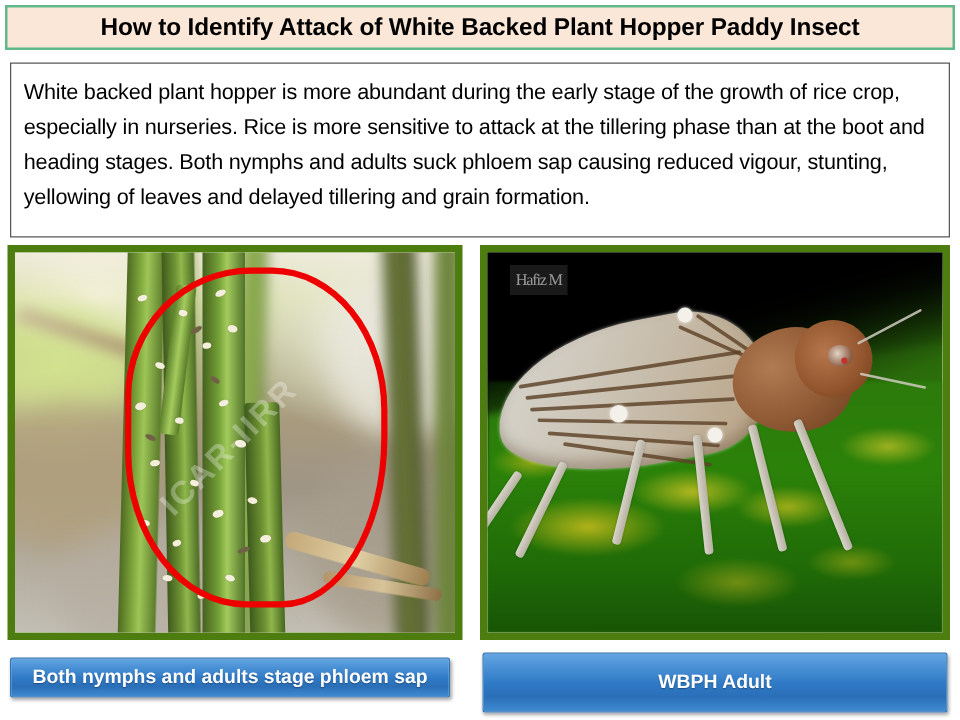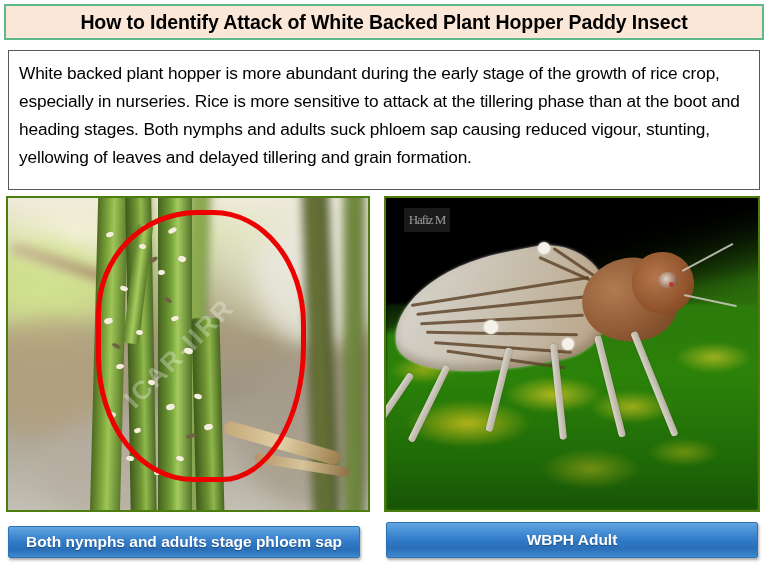--- a/index.html
+++ b/index.html
@@ -54,21 +54,21 @@
     line-height: 28px;
     color: #000000;
     margin: 0;
     letter-spacing: -0.15px;
   }
 
   
   .photo {
     position: absolute;
     box-sizing: border-box;
-    border: 2px solid #4d7c0f;
+    border: 6px solid #4d7c0f;
     overflow: hidden;
   }
   .photo-left {
     left: 6px;
     top: 196px;
     width: 364px;
     height: 316px;
   }
   .photo-right {
     left: 384px;
@@ -284,21 +284,21 @@
   .caption-left {
     left: 8px;
     top: 526px;
     width: 352px;
     height: 32px;
   }
   .caption-right {
     left: 386px;
     top: 522px;
     width: 372px;
-    height: 36px;
+    height: 48px;
   }
   .caption-text {
     color: #ffffff;
     font-weight: bold;
     font-size: 15.5px;
     text-shadow: 0 1px 1px rgba(0,0,0,.35);
     white-space: nowrap;
   }
 </style>
 </head>

